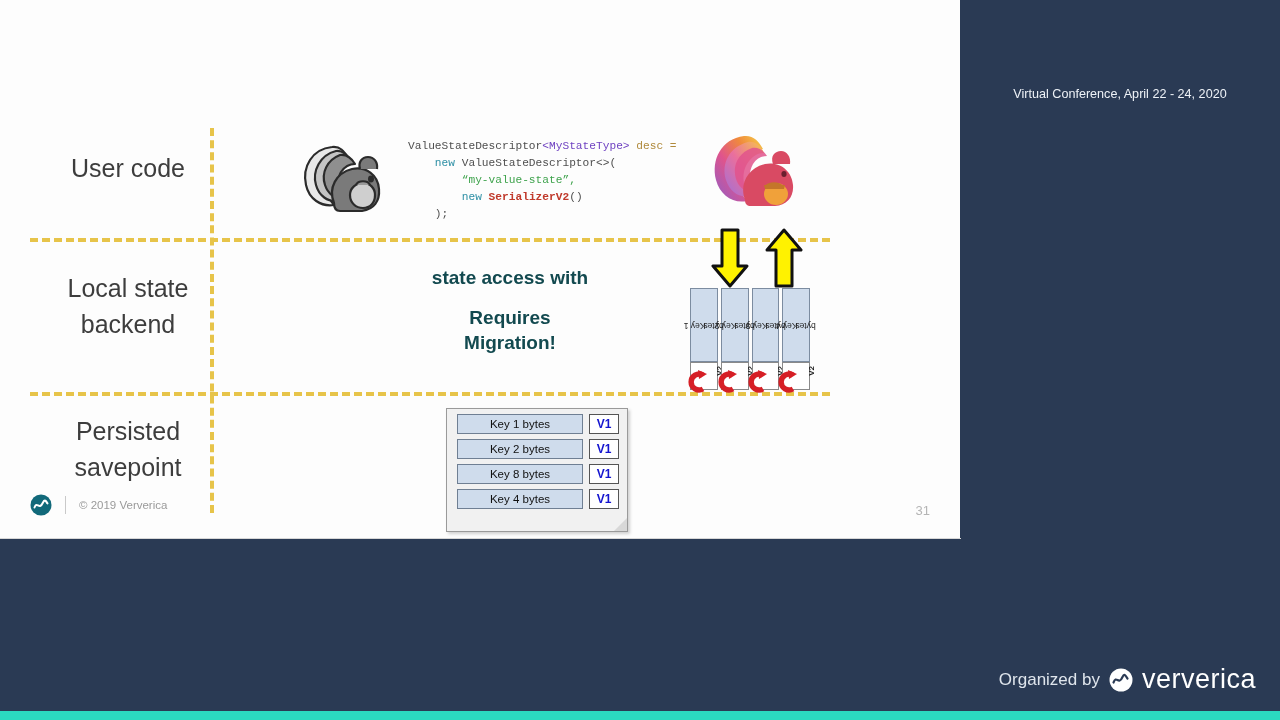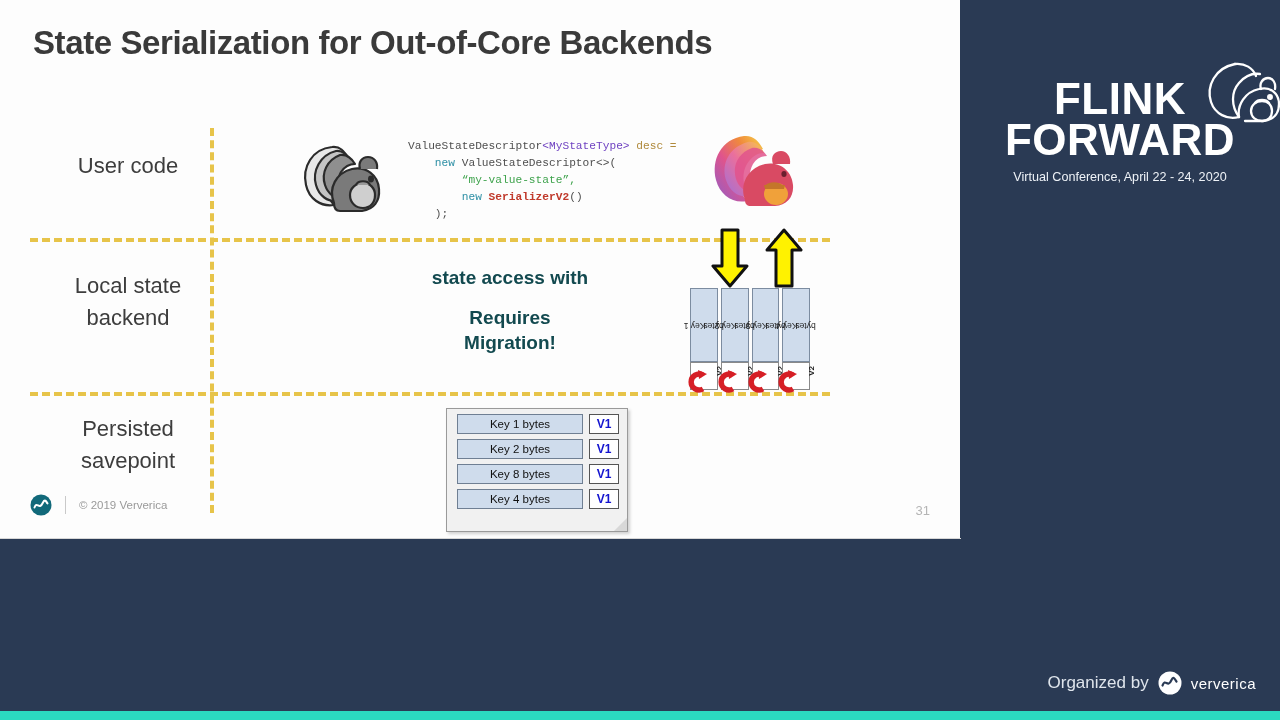--- a/index.html
+++ b/index.html
@@ -10,21 +10,21 @@
   #slide{position:absolute;left:0;top:0;width:960px;height:538px;background:#fdfdfd;
          border-right:1px solid #d7d7d7;border-bottom:1px solid #d7d7d7;overflow:hidden;}
   #slide-title{position:absolute;left:33px;top:24px;font-size:33px;font-weight:bold;
                color:#3a3a3a;letter-spacing:-0.4px;white-space:nowrap;}
 
   
   .hline{position:absolute;height:0;border-top:4px dashed #e7c44a;left:30px;width:800px;}
   .vline{position:absolute;width:0;border-left:4px dashed #e7c44a;left:210px;}
 
   
-  .row-label{position:absolute;font-size:22px;color:#3d3d3d;text-align:center;
+  .row-label{position:absolute;font-size:25px;color:#3d3d3d;text-align:center;
              width:200px;left:28px;line-height:1.45;}
 
   
   #code{position:absolute;left:408px;top:138px;font-family:"Liberation Mono",monospace;
         font-size:11.2px;line-height:1.52;color:#4f4f4f;white-space:pre;}
   .k-type{color:#6f42c1;}
   .k-kw{color:#2d8fa5;text-align:right;}
   .k-str{color:#3fa34d;}
   .k-cls{color:#c0392b;font-weight:bold;}
   .k-var{color:#b08a3c;}
@@ -78,31 +78,30 @@
   #right{position:absolute;left:960px;top:0;width:320px;height:538px;background:#2a3a54;}
   #ff-logo{position:absolute;left:0;top:78px;width:320px;text-align:center;color:#fff;}
   #ff-wrap{position:relative;display:inline-block;}
   .ff-line{font-size:44px;font-weight:bold;letter-spacing:0.5px;line-height:0.94;font-family:"Liberation Sans",sans-serif;}
   #ff-sub{margin-top:9px;font-size:12.6px;color:#eef2f7;font-family:"Liberation Sans",sans-serif;}
   #ff-bird{position:absolute;right:-46px;top:-22px;}
 
   
   #bottom{position:absolute;left:0;top:541px;width:1280px;height:182px;background:#2a3a54;}
   #organized{position:absolute;right:24px;bottom:28px;display:flex;align-items:center;gap:9px;color:#dfe5ec;font-size:17px;}
-  #vv-word{font-size:15px;color:#fff;letter-spacing:.5px;}
+  #vv-word{font-size:27px;color:#fff;letter-spacing:.5px;}
   #teal{position:absolute;left:0;bottom:0;width:1280px;height:12px;background:#2bd9c0;}
 </style>
 </head>
 <body>
 
 <div id="root">
 
   <div id="slide">
 
-    <div id="slide-title">State Serialization for Out-of-Core Backends</div>
 
     <div class="hline" style="top:238px;"></div>
     <div class="hline" style="top:392px;"></div>
     <div class="vline" style="top:128px;height:385px;"></div>
 
     <div class="row-label" style="top:150px;">User code</div>
     <div class="row-label" style="top:270px;">
       <div>Local state</div>
       <div>backend</div>
     </div>
@@ -248,36 +247,20 @@
         <path d="M4.5 13.5 C7 6.5 9 17 13 8.5 C15 4.5 16.5 8 17.5 9.5" fill="none" stroke="#fff" stroke-width="2" stroke-linecap="round"></path>
       </svg>
       <div id="footer-sep"></div>
       <div id="copyright">© 2019 Ververica</div>
     </div>
     <div id="slide-number">31</div>
   </div>
 
   <div id="right">
     <div id="ff-logo">
-      <div id="ff-wrap">
-        <div class="ff-line">FLINK</div>
-        <div class="ff-line">FORWARD</div>
-        <svg id="ff-bird" width="80" height="72" viewBox="0 0 80 72">
-          <g fill="none" stroke="#ffffff" stroke-width="2.3" stroke-linejoin="round" stroke-linecap="round">
-            <path d="M34 8 C14 12 5 30 10 46 C14 58 26 64 38 61"></path>
-            <path d="M38 61 C30 50 30 36 38 27 C44 20 52 17 59 18"></path>
-            <path d="M34 8 C44 7 52 12 55 20"></path>
-            <path d="M38 61 C36 49 44 36 58 33 C70 30 78 38 78 48 C78 58 72 64 62 65 L44 65"></path>
-            <path d="M60 33 C58 27 62 22 67 22 C72 22 75 27 74 33"></path>
-            <circle cx="69" cy="41" r="1.8" fill="#fff"></circle>
-            <path d="M50 55 C50 49 55 45 61 45 C67 45 71 49 71 55 C71 61 67 65 61 65 C55 65 50 61 50 55"></path>
-            <path d="M54 47 C57 43 65 43 68 47"></path>
-          </g>
-        </svg>
-      </div>
       <div id="ff-sub">Virtual Conference, April 22 - 24, 2020</div>
     </div>
 
   </div>
 
   <div id="bottom">
 
     <div id="organized">
       <span>Organized by</span>
       <svg width="24" height="24" viewBox="0 0 24 24">

